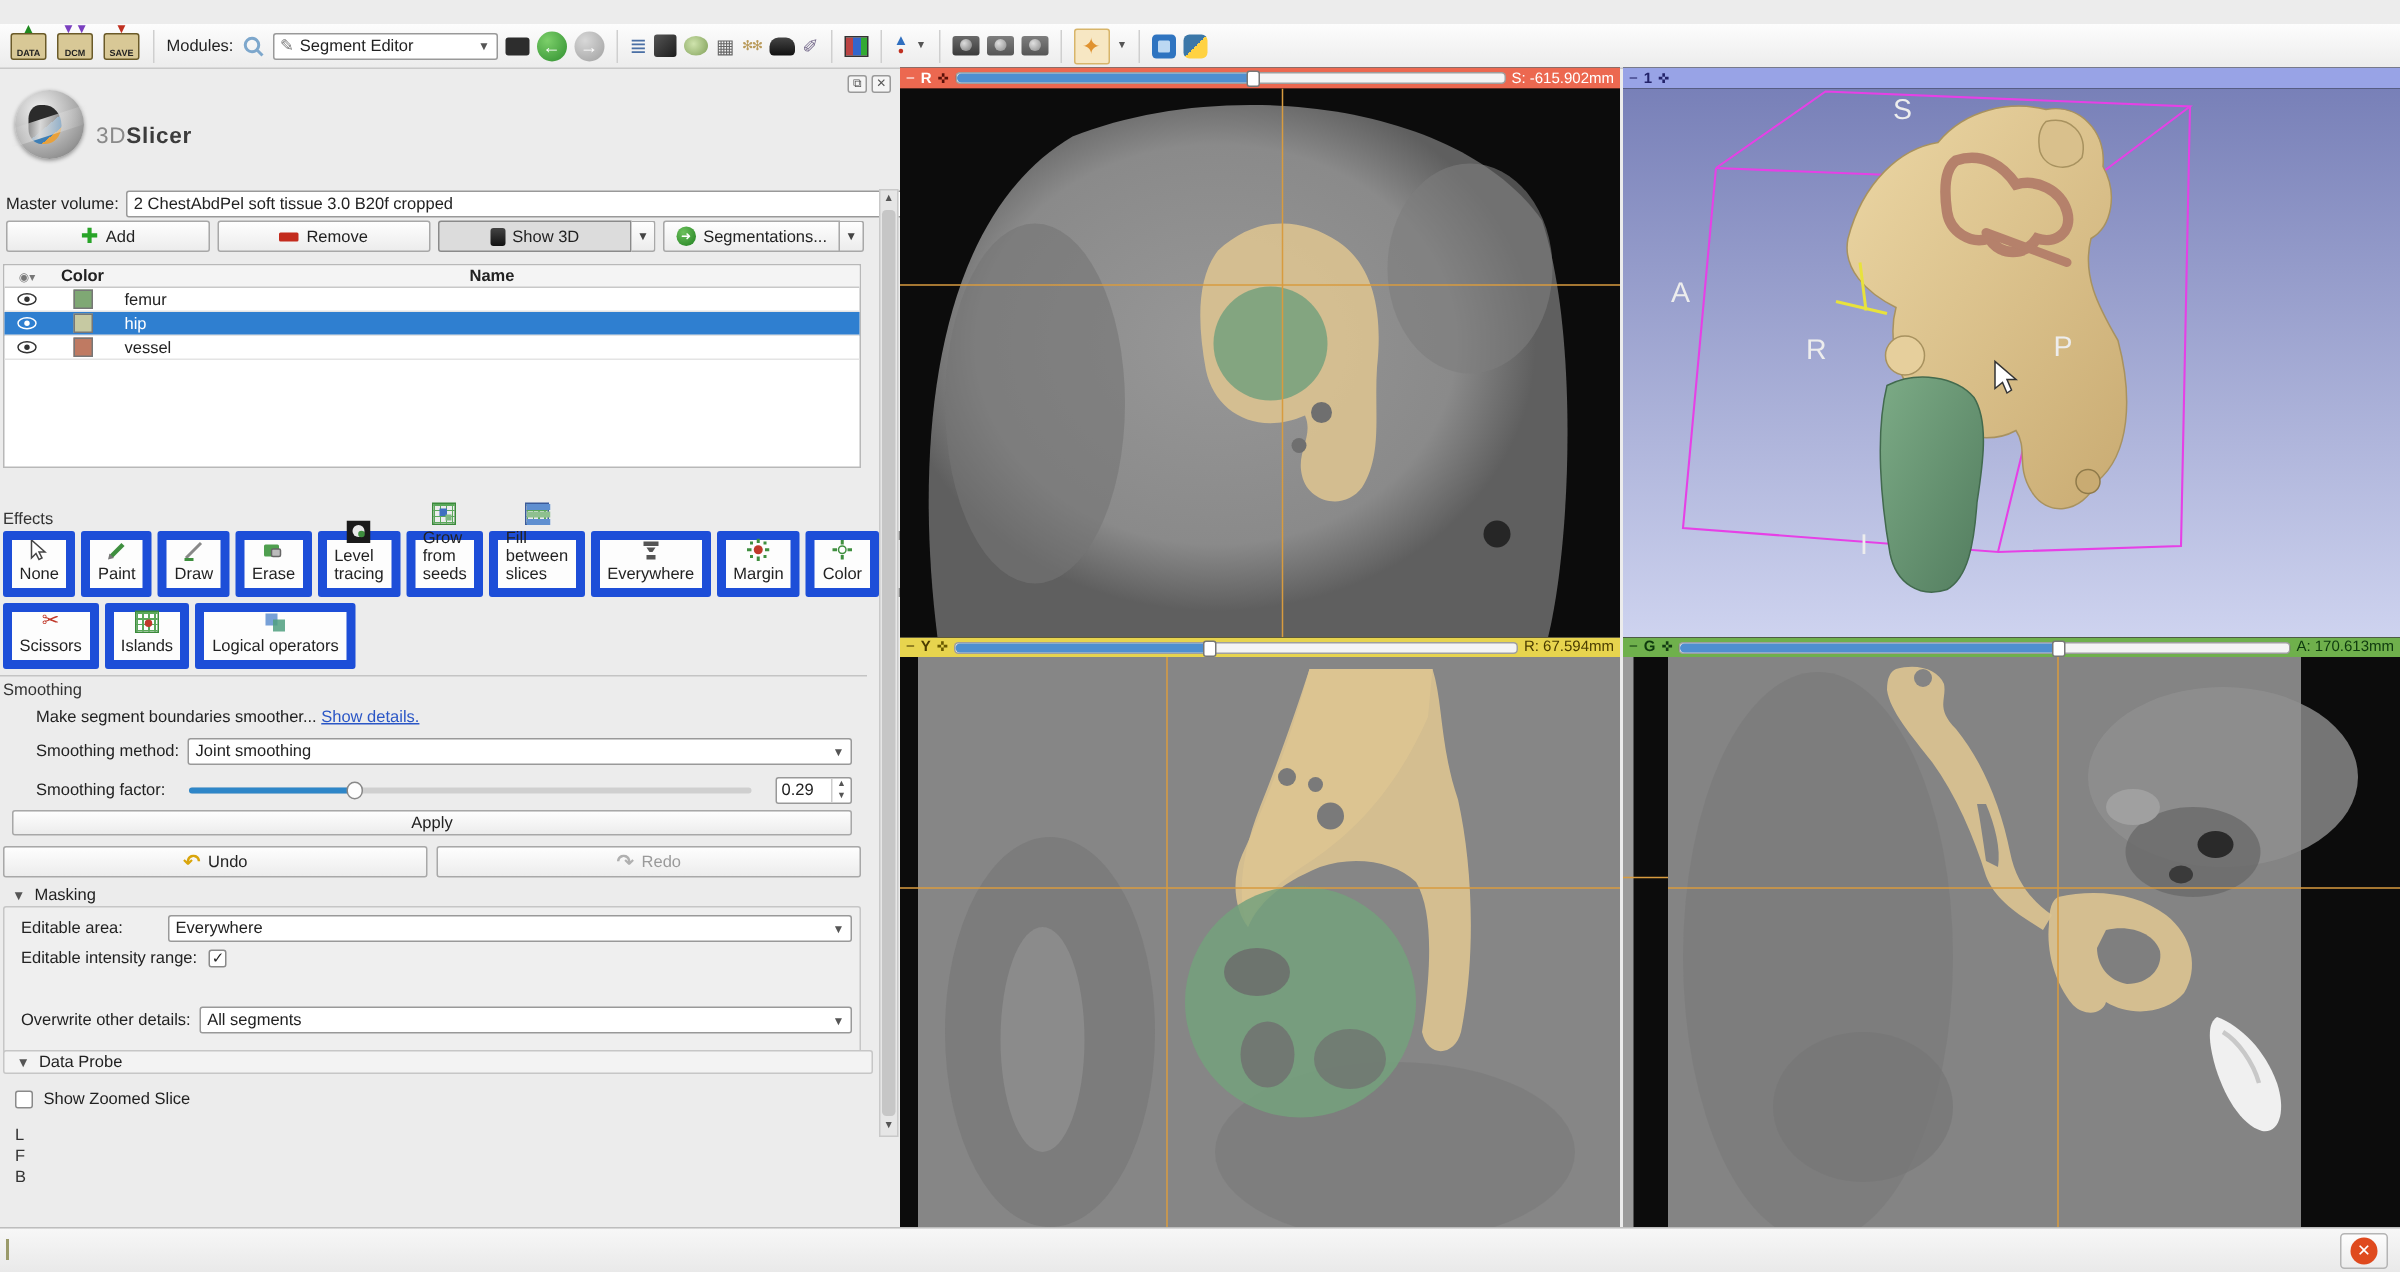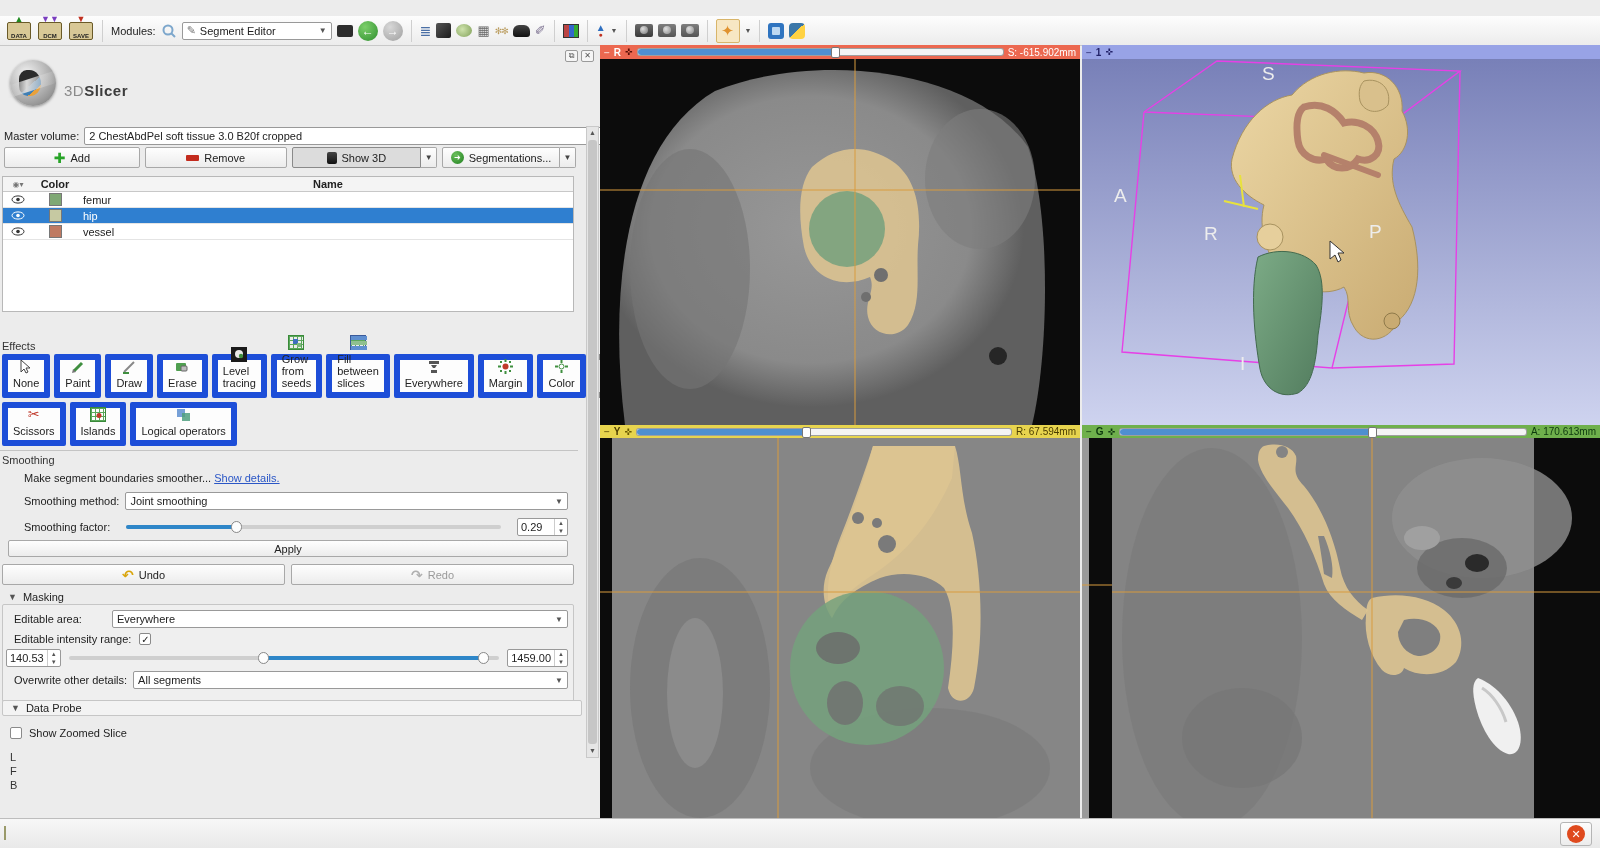--- a/index.html
+++ b/index.html
@@ -474,42 +474,20 @@
     <div class="prow" style="left:14px;top:564px;width:554px">
       <span style="width:98px">Editable area:</span>
       <div class="combo" style="flex:1">
         <span class="val">Everywhere</span>
           <span class="arrow">▼</span>
       </div>
     </div>
     <div class="prow" style="left:14px;top:587px;gap:8px">
       <span>Editable intensity range:</span>
       <span class="chk">✓</span>
-    </div>
-    <div class="prow" style="left:6px;top:603px;width:562px;gap:8px">
-      <div class="spin">
-        <span class="v">140.53</span>
-        <span class="btns">
-            <span>▲</span>
-            <span>▼</span>
-          </span>
-      </div>
-      <div class="slider">
-        <div class="track"></div>
-          <div class="fill" style="left:45%;width:52%"></div>
-        <div class="handle" style="left:44%"></div>
-          <div class="handle" style="left:95%"></div>
-      </div>
-      <div class="spin">
-        <span class="v">1459.00</span>
-        <span class="btns">
-            <span>▲</span>
-            <span>▼</span>
-          </span>
-      </div>
     </div>
     <div class="prow" style="left:14px;top:625px;width:554px">
       <span style="margin-right:6px">Overwrite other details:</span>
       <div class="combo" style="flex:1">
         <span class="val">All segments</span>
           <span class="arrow">▼</span>
       </div>
     </div>
 
     <div class="groupbox" style="left:2px;top:654px;width:580px;height:16px;background:#f3f3f3;display:flex;align-items:center;gap:6px;padding-left:8px">

